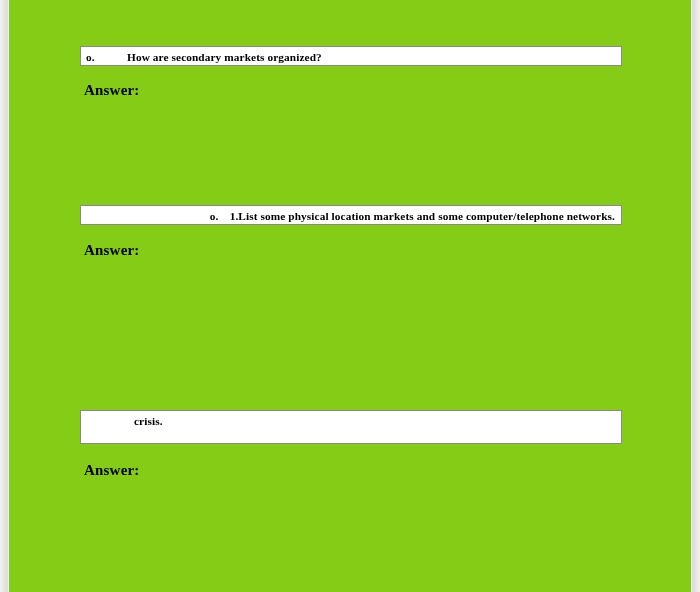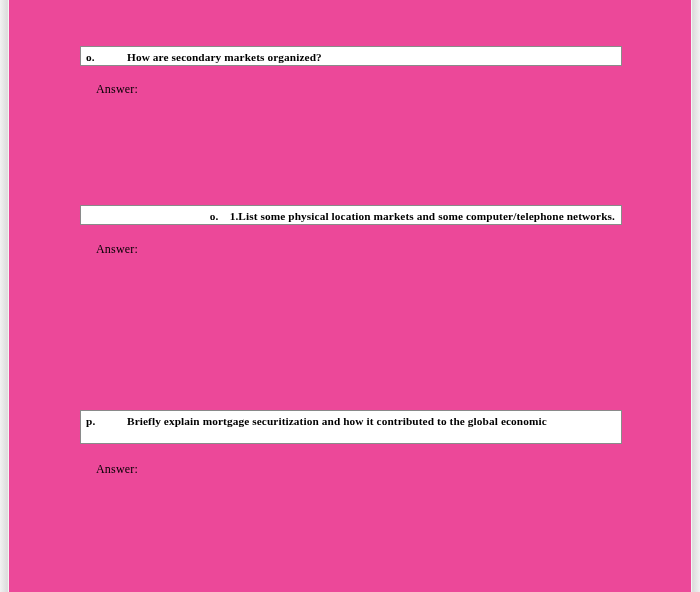--- a/index.html
+++ b/index.html
@@ -30,21 +30,21 @@
     background: linear-gradient(270deg, #f2f2f2 0%, #e3e3e3 55%, #dcdcdc 82%, #ffffff 100%);
   }
 
   
   .page {
     position: absolute;
     left: 9px;
     right: 9px;
     top: 0;
     bottom: 0;
-    background: #ec4899;
+    background: #84cc16;
   }
 
   .content {
     position: absolute;
     left: 71px;   
     top: 0;
     width: 542px; 
   }
 
   
@@ -83,23 +83,23 @@
     white-space: normal;
   }
   .q-wrap-line2 {
     display: block;
     padding-left: 48px;
   }
 
   
   .answer {
     position: absolute;
-    left: 16px;
-    font-weight: normal;
-    font-size: 12px;
+    left: 4px;
+    font-weight: bold;
+    font-size: 15px;
     color: #000000;
     letter-spacing: 0.2px;
   }
 
   
   .answer-space {
     position: absolute;
     left: 4px;
     width: 540px;
     background: transparent;
@@ -127,21 +127,21 @@
       <div class="qbox-inner">
         <span class="q-row"><span class="q-letter">o.</span><span class="q-num">1.</span><span class="q-text">List some physical location markets and some computer/telephone networks.</span></span>
       </div>
     </div>
 
     <div class="answer" style="top:242px;">Answer:</div>
     <div class="answer-space" style="top:258px; height:145px;"></div>
 
     <div class="qbox" style="left:0px; top:410px; width:542px; height:34px;">
       <div class="qbox-inner">
-        <span class="q-row"><span class="q-letter">p.</span><span class="q-text">Briefly explain mortgage securitization and how it contributed to the global economic</span></span>
+        <span class="q-wrap-line2">crisis.</span>
       </div>
     </div>
 
     <div class="answer" style="top:462px;">Answer:</div>
     <div class="answer-space" style="top:478px; height:100px;"></div>
 
   </div>
 </div>
 
 </body></html>

